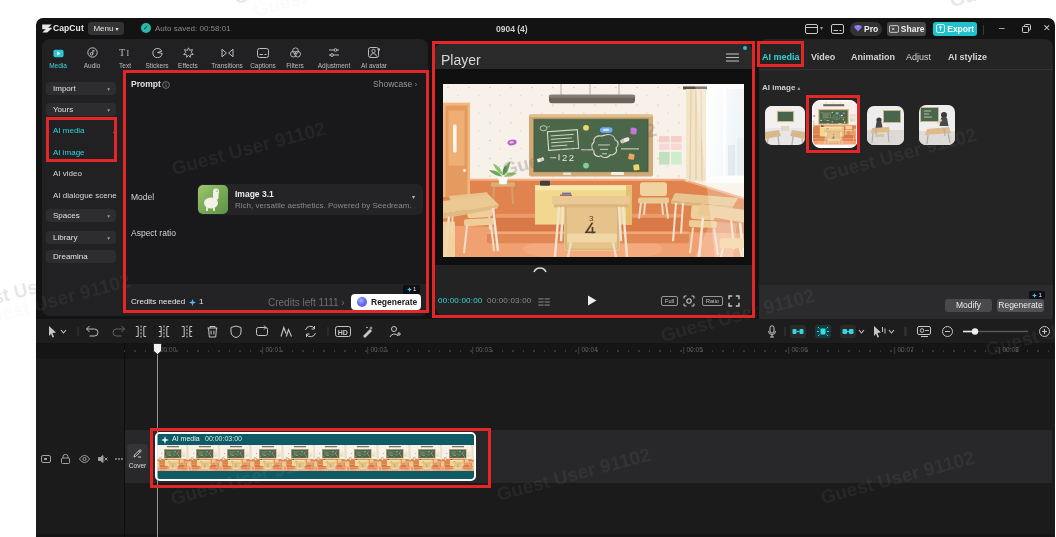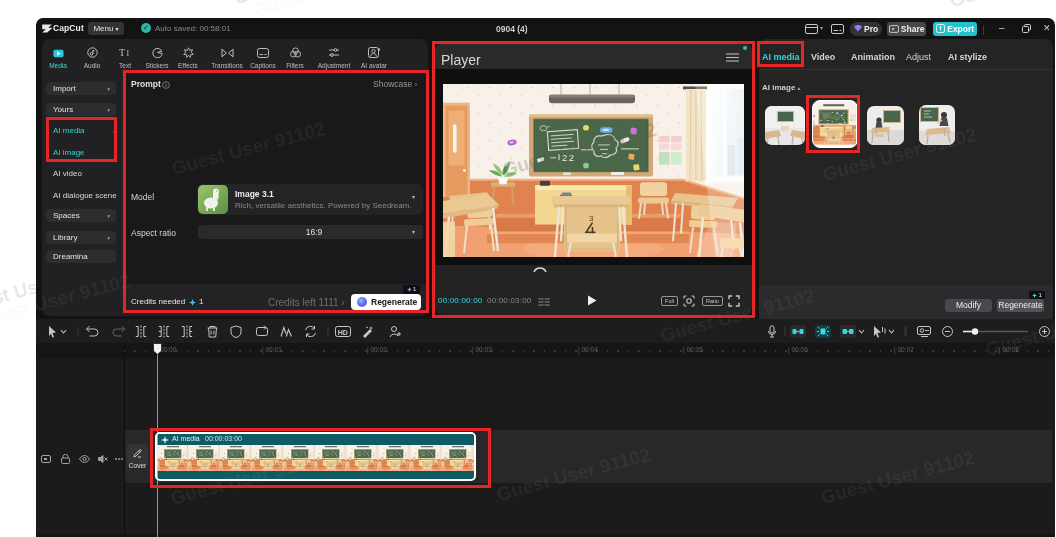--- a/index.html
+++ b/index.html
@@ -336,21 +336,21 @@
       <div class="sbtn" style="top:26px;">Yours <span class="chev">▾</span></div>
       <div class="srow" style="top:47px;color:#2ed5d5;">AI media <span class="chev" style="color:#2ed5d5;">▴</span></div>
       <div class="srow" style="top:69px;color:#2ed5d5;">AI image</div>
       <div class="srow" style="top:90px;">AI video</div>
       <div class="srow" style="top:112px;">AI dialogue scene</div>
       <div class="sbtn" style="top:132px;">Spaces <span class="chev">▾</span></div>
       <div class="sbtn" style="top:154px;">Library <span class="chev">▾</span></div>
       <div class="sbtn" style="top:173px;">Dreamina</div>
     </div>
 
-    <div class="abs" style="left:81px;top:32px;width:304px;height:241px;background:#19191b;border-radius:8px;text-align:center;" id="promptpanel">
+    <div class="abs" style="left:81px;top:32px;width:304px;height:241px;background:#19191b;border-radius:8px;" id="promptpanel">
       <span class="abs" style="left:8px;top:8px;font-size:8.5px;font-weight:700;color:#e2e2e4;">Prompt</span>
       <svg class="abs" style="left:39px;top:9.5px" width="8" height="8" viewBox="0 0 8 8">
           <circle cx="4" cy="4" r="3.4" fill="none" stroke="#8a8a8c" stroke-width="0.8"></circle>
           <line x1="4" y1="3.4" x2="4" y2="5.8" stroke="#8a8a8c" stroke-width="0.9"></line>
           <circle cx="4" cy="2.2" r="0.5" fill="#8a8a8c"></circle>
         </svg>
       <span class="abs" style="right:10px;top:8px;font-size:8.5px;color:#98989a;">Showcase <span style="font-size:7px;">›</span></span>
       <span class="abs" style="left:8px;top:121px;font-size:8.5px;color:#d5d5d7;">Model</span>
       <div class="abs" style="left:74px;top:113px;width:226px;height:31px;background:#242427;border-radius:6px;">
         <svg class="abs" style="left:1px;top:1px" width="30" height="29" viewBox="0 0 30 29">
@@ -367,21 +367,20 @@
           <circle cx="18" cy="6.5" r="3" fill="#f3f1ea"></circle>
           <circle cx="19" cy="6" r="0.6" fill="#555"></circle>
           <rect x="8" y="22" width="2" height="4" fill="#e8e5dc"></rect>
             <rect x="15" y="22" width="2" height="4" fill="#e8e5dc"></rect>
         </svg>
         <span class="abs" style="left:38px;top:5px;font-size:8.5px;font-weight:700;color:#ededef;">Image 3.1</span>
         <span class="abs" style="left:38px;top:16.5px;font-size:8px;color:#89898b;">Rich, versatile aesthetics. Powered by Seedream.</span>
         <span class="abs" style="right:8px;top:9px;font-size:6px;color:#b5b5b7;">▾</span>
       </div>
       <span class="abs" style="left:8px;top:157px;font-size:8.5px;color:#d5d5d7;">Aspect ratio</span>
-      <div class="abs" style="left:75px;top:154px;width:225px;height:14px;background:#2a2a2d;border-radius:4px;font-size:8.5px;color:#e2e2e4;line-height:14px;padding-left:7px;">16:9<span class="abs" style="right:8px;top:0;font-size:6px;color:#b5b5b7;">▾</span></div>
       <div class="abs" style="left:0;top:213px;width:304px;height:28px;background:#232325;border-radius:0 0 8px 8px;">
         <span class="abs" style="left:8px;top:13px;font-size:8px;color:#e6e6e8;">Credits needed</span>
         <svg class="abs" style="left:66px;top:14.5px" width="7" height="7" viewBox="0 0 7 7">
             <path d="M3.5,0 L4.4,2.6 7,3.5 4.4,4.4 3.5,7 2.6,4.4 0,3.5 2.6,2.6 Z" fill="#4db8f5"></path>
           </svg>
         <span class="abs" style="left:76px;top:13px;font-size:8px;color:#e6e6e8;">1</span>
         <span class="abs" style="left:145px;top:13px;font-size:10px;color:#6e6e70;">Credits left  1111  ›</span>
         <div class="abs" style="left:228px;top:10px;width:70px;height:16px;background:#ffffff;border-radius:4px;">
           <svg class="abs" style="left:6px;top:3px" width="10" height="10" viewBox="0 0 10 10">
               <defs>

